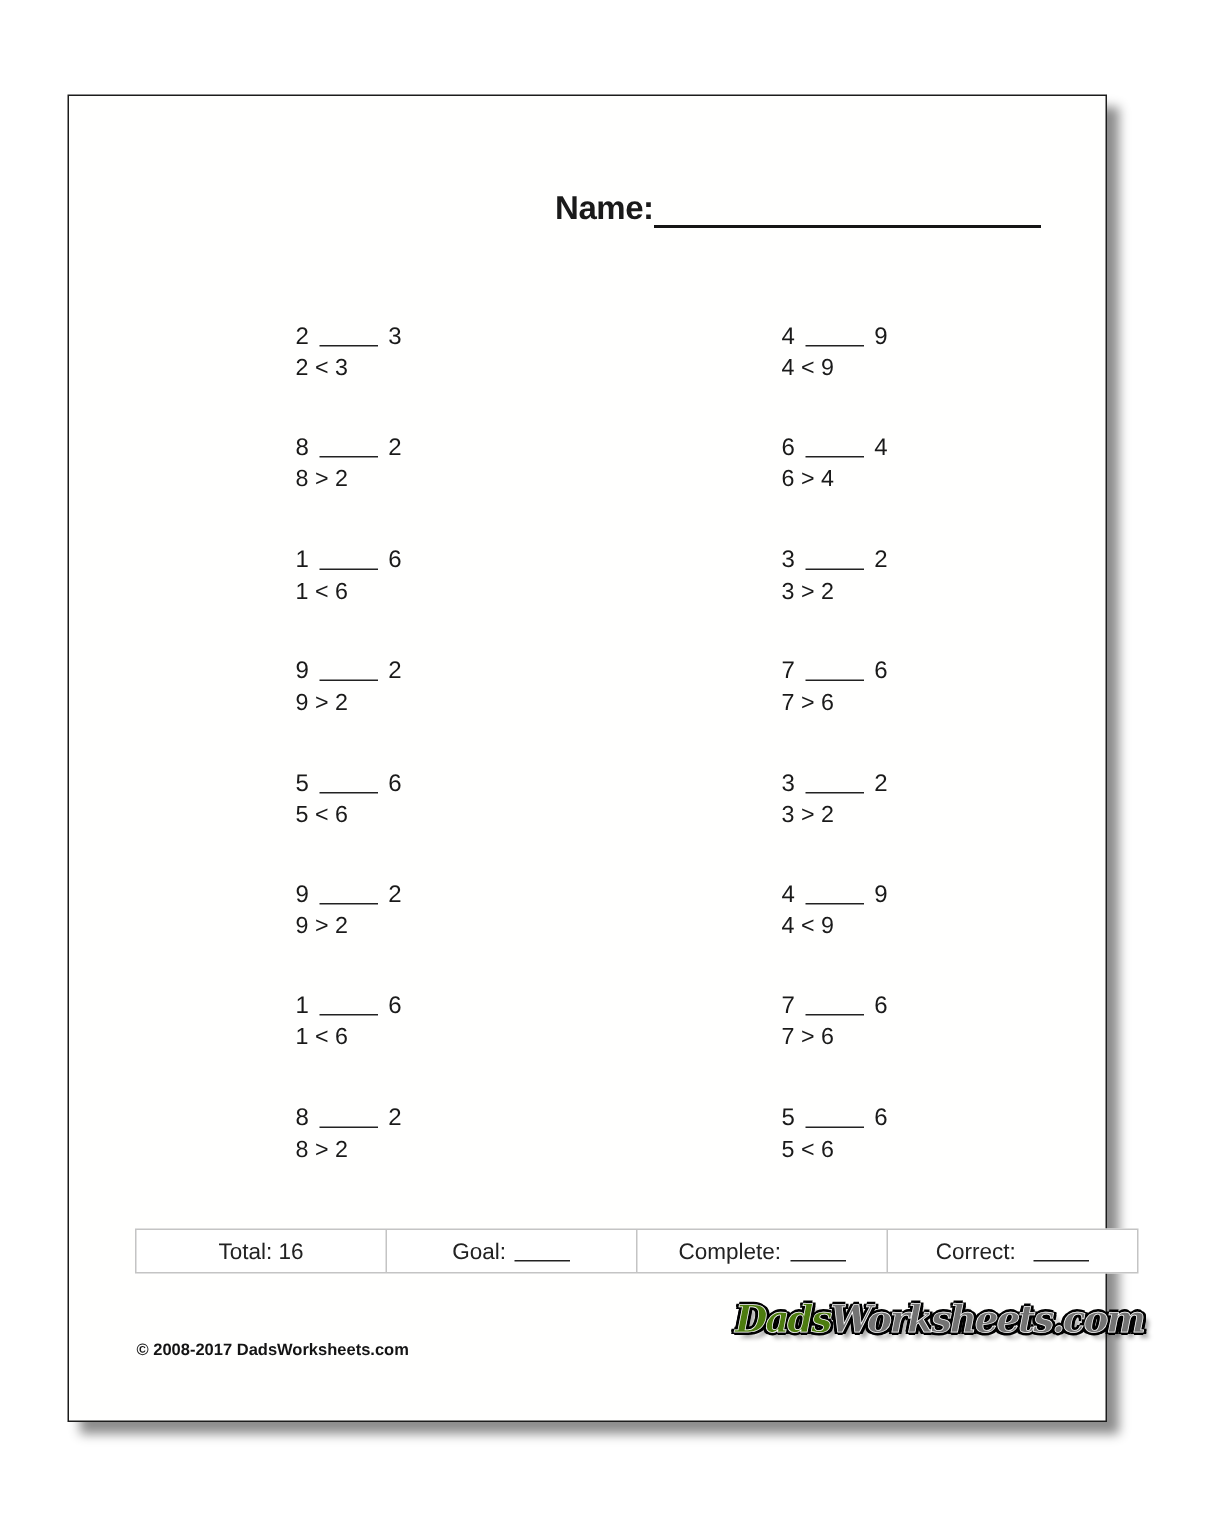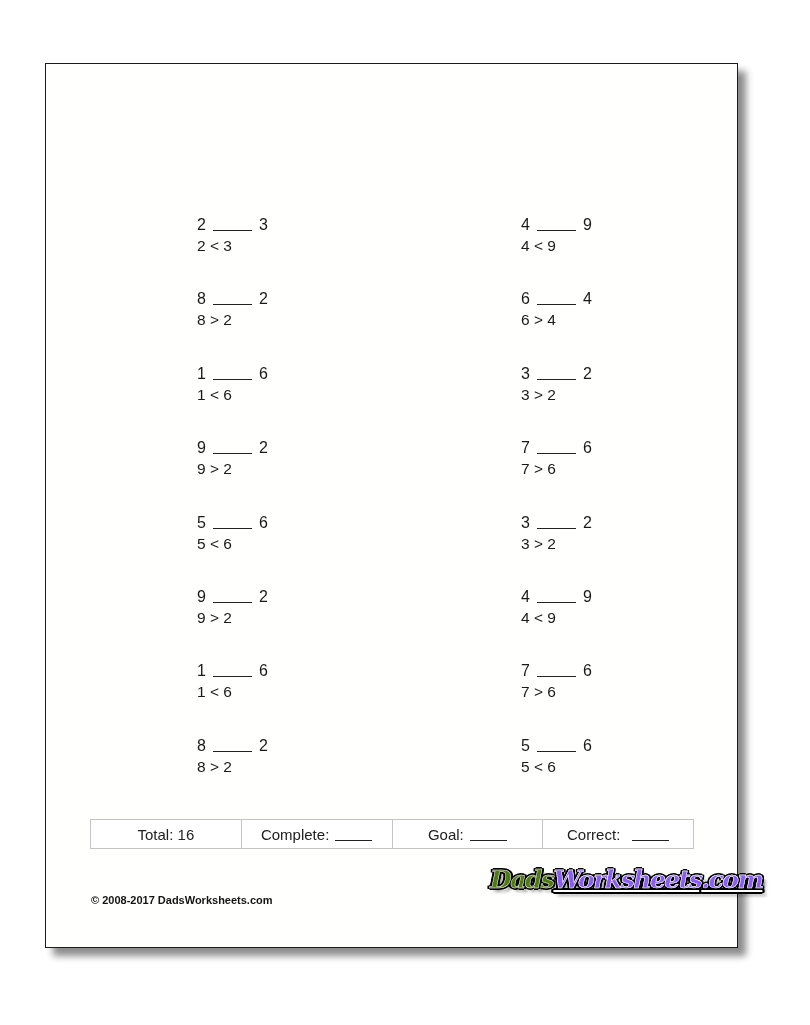--- a/index.html
+++ b/index.html
@@ -21,21 +21,21 @@
   .col { position:absolute; top:151px; display:flex; flex-direction:column; }
   .col-left  { left:151px; }
   .col-right { left:475px; }
   .problem { height:74.4px; }
   .expr { display:flex; align-items:flex-end; font-size:16px; height:19px; }
   .expr .num { line-height:18px; }
   .blank { width:39px; height:4px; border-bottom:1.5px solid #222;
            margin:0 7px 3px 7px; }
   .answer { width:67px; font-size:15.5px; margin-top:3px; }
 
-  .stats { position:absolute; left:44px; top:755px; width:604px; height:30px;
+  .stats { position:absolute; left:44px; top:755px; width:669px; height:30px;
            display:flex; border:1px solid #c4c4c4; background:#fff; }
   .stats-cell { flex:1; border-right:1px solid #c4c4c4; display:flex;
                 align-items:center; justify-content:center; gap:6px;
                 font-size:15px; color:#222; }
   .stats-cell:last-child { border-right:none;gap:12px; }
   .stats-blank { width:37px; height:12px; border-bottom:1.5px solid #222;
                  margin-top:2px; }
 
   .footer-text { position:absolute; left:45px; top:806px; font-size:11px;
                  line-height:15px; color:#141414;margin-top:23px; }
@@ -43,28 +43,32 @@
 
   .logo { position:absolute; left:444px; top:801px; width:222px;
           font-family:"DejaVu Serif", serif; font-style:italic; font-weight:bold;
           font-size:25px; letter-spacing:-1.5px; white-space:nowrap;
           -webkit-text-stroke:0.5px #ffffff;
           text-shadow:-2px -1px 0 #000, 2px -1px 0 #000, -2px 1px 0 #000,
                       2px 1px 0 #000, 0 -2px 0 #000, 0 2px 0 #000,
                       -2px 0 0 #000, 2px 0 0 #000,
                       4px 4px 3px rgba(0,0,0,0.35); }
   .logo-dads { color:#4d7c0f; }
-  .logo-rest { color:#8b5cf6;text-decoration:underline; }
+  .logo-rest { color:#737373; }
 </style>
 </head>
 <body>
 
 <div class="page">
 
 
+  <div class="name-row">
+    <span class="name-label">Name:</span>
+    <span class="name-line"></span>
+  </div>
 
   <div class="col col-left">
     <div class="problem">
       <div class="expr">
           <span class="num">2</span>
           <span class="blank"></span>
           <span class="num">3</span>
         </div>
       <div class="answer">2 &lt; 3</div>
     </div>
@@ -189,30 +193,30 @@
           <span class="blank"></span>
           <span class="num">6</span>
         </div>
       <div class="answer">5 &lt; 6</div>
     </div>
   </div>
 
   <div class="stats">
     <div class="stats-cell">
       <span>Total: 16</span>
+    </div>
+    <div class="stats-cell">
+      <span>Goal:</span>
+      <span class="stats-blank"></span>
     </div>
     <div class="stats-cell">
       <span>Complete:</span>
       <span class="stats-blank"></span>
     </div>
     <div class="stats-cell">
-      <span>Goal:</span>
-      <span class="stats-blank"></span>
-    </div>
-    <div class="stats-cell">
       <span>Correct:</span>
       <span class="stats-blank"></span>
     </div>
   </div>
 
   <div class="footer-text">
     <div class="copyright">© 2008-2017 DadsWorksheets.com</div>
   </div>
 
   <div class="logo">

